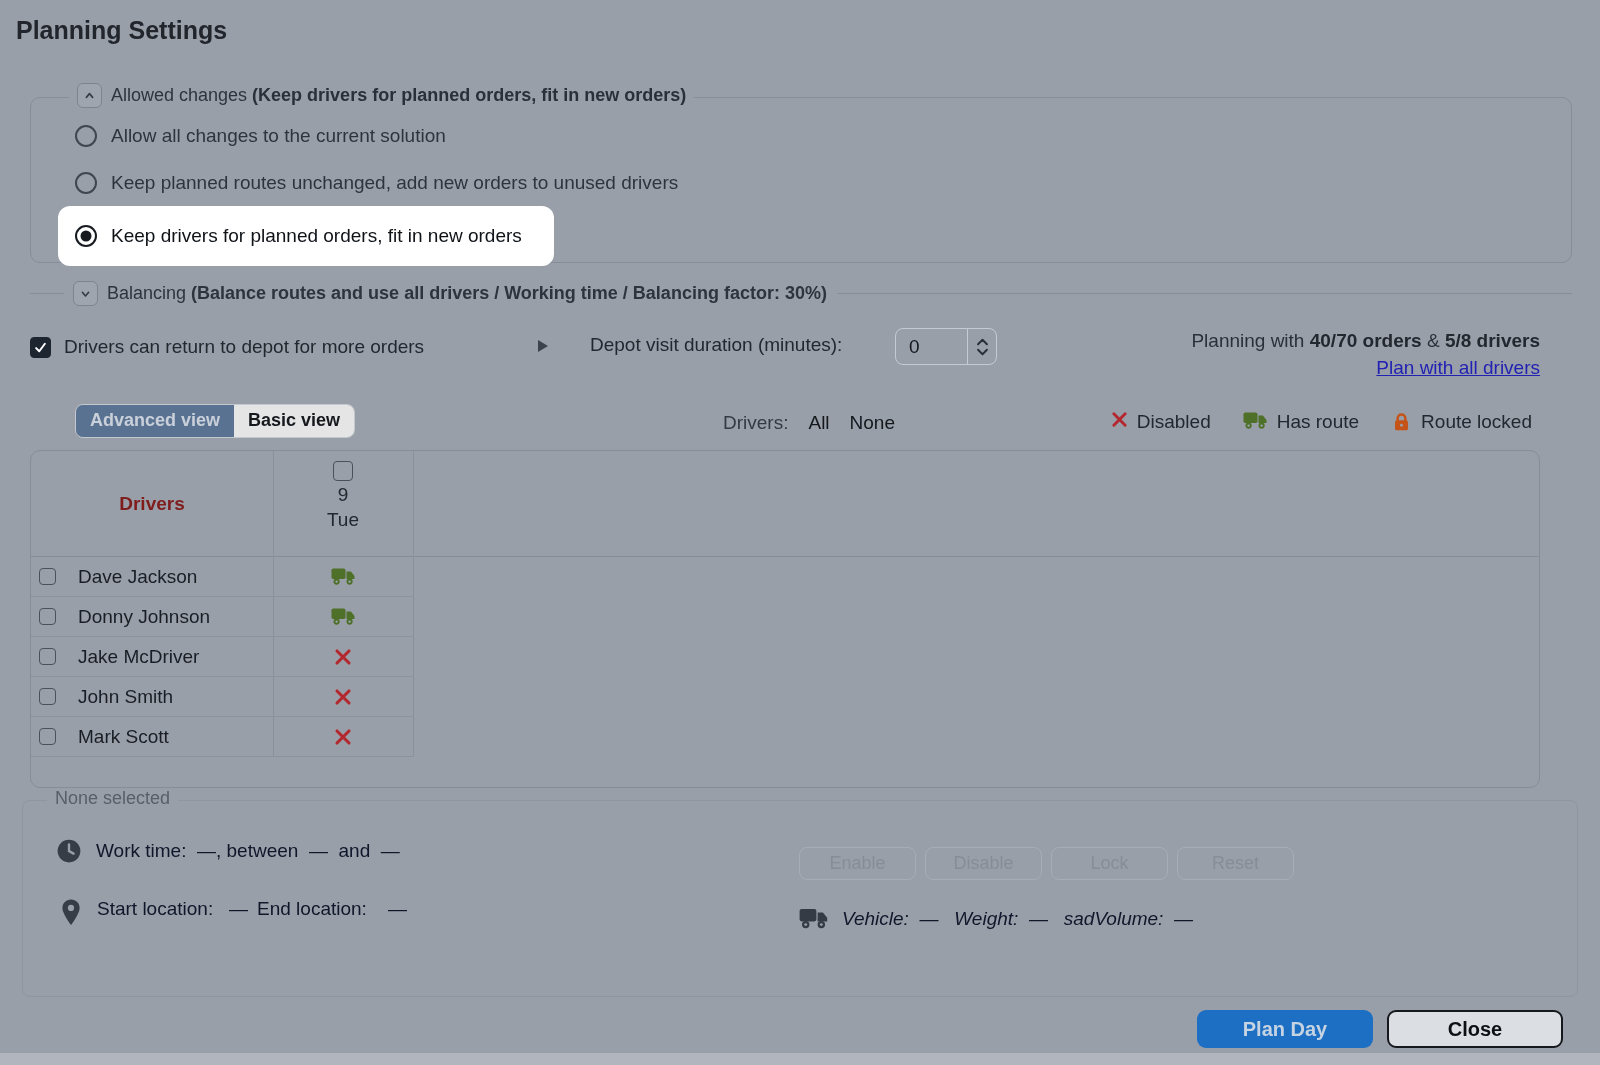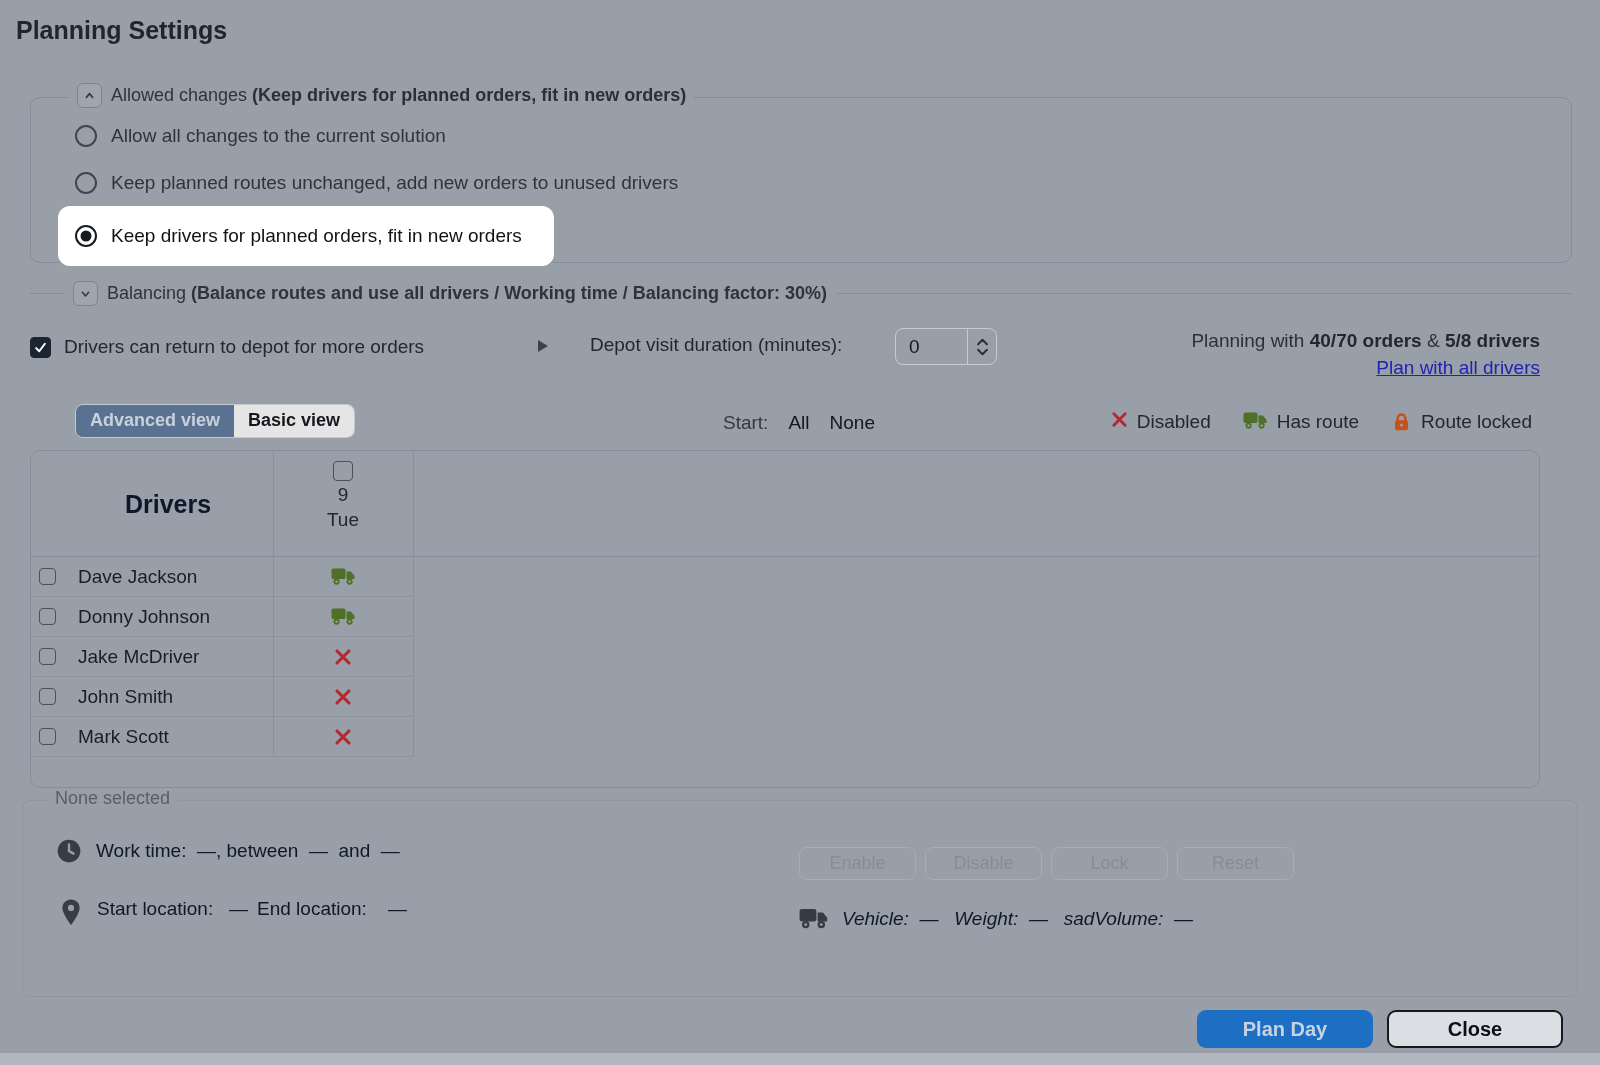--- a/index.html
+++ b/index.html
@@ -127,23 +127,23 @@
 
   
   .dtable {
     position:absolute; left:30px; top:450px; width:1510px; height:338px;
     border:1px solid #868d98; border-radius:10px;
   }
   .dtable .header { position:absolute; left:0; top:0; right:0; height:106px;
     border-bottom:1px solid #868d98; }
   .col-div { position:absolute; top:0; width:1px; height:306px; background:#8a919b; }
   .col-div.d1 { left:242px; } .col-div.d2 { left:382px; }
-  .hdr-drivers { position:absolute; left:16px; top:0; width:242px; height:106px;
+  .hdr-drivers { position:absolute; left:0; top:0; width:242px; height:106px;
     display:flex; align-items:center; justify-content:center;
-    font-size:25px; font-weight:bold; color:#0f172a; }
+    font-size:19px; font-weight:bold; color:#7f1d1d; }
   .hdr-day { position:absolute; left:242px; top:0; width:140px; height:106px;
     display:flex; flex-direction:column; align-items:center; padding-top:10px; gap:3px;
     font-size:19px; color:#23282f; }
   .hdr-day .checkbox { width:20px; height:20px; }
   .rows { position:absolute; left:0; top:106px; width:382px; }
   .drow { height:40px; border-bottom:1px solid #8d939d; position:relative;
     display:flex; align-items:center; }
   .drow .checkbox { width:17px; height:17px; margin-left:8px; border-width:1.5px; }
   .drow .name { margin-left:22px; font-size:19px; color:#1a1e24; }
   .drow .status { position:absolute; left:242px; top:0; width:140px; height:100%;
@@ -244,21 +244,21 @@
     <div class="line1"><span>Planning with </span><b data-name="orders-count">40/70 orders</b><span> &amp; </span><b data-name="drivers-count">5/8 drivers</b></div>
     <div class="line2"><a data-name="plan-with-all-drivers-link">Plan with all drivers</a></div>
   </div>
 
   <div class="viewbar" data-name="view-bar">
     <div class="toggle" data-name="view-toggle">
       <span class="seg active" data-name="tab-advanced-view">Advanced view</span>
       <span class="seg inactive" data-name="tab-basic-view">Basic view</span>
     </div>
     <div class="select-group" data-name="select-bar">
-      <span class="lbl" data-name="select-label">Start:</span>
+      <span class="lbl" data-name="select-label">Drivers:</span>
       <span class="lnk" data-name="select-all-button">All</span>
       <span class="lnk" data-name="select-none-button">None</span>
     </div>
     <div class="legend-group" data-name="status-legend">
       <span class="legend-item" data-name="legend-disabled">
         <svg data-name="disabled-x-icon" width="17" height="17" viewBox="0 0 18 18">
             <path d="M3 3 L15 15 M15 3 L3 15" stroke="#b3282e" stroke-width="3.1" stroke-linecap="round" fill="none"></path>
           </svg>
         <span>Disabled</span>
       </span>

